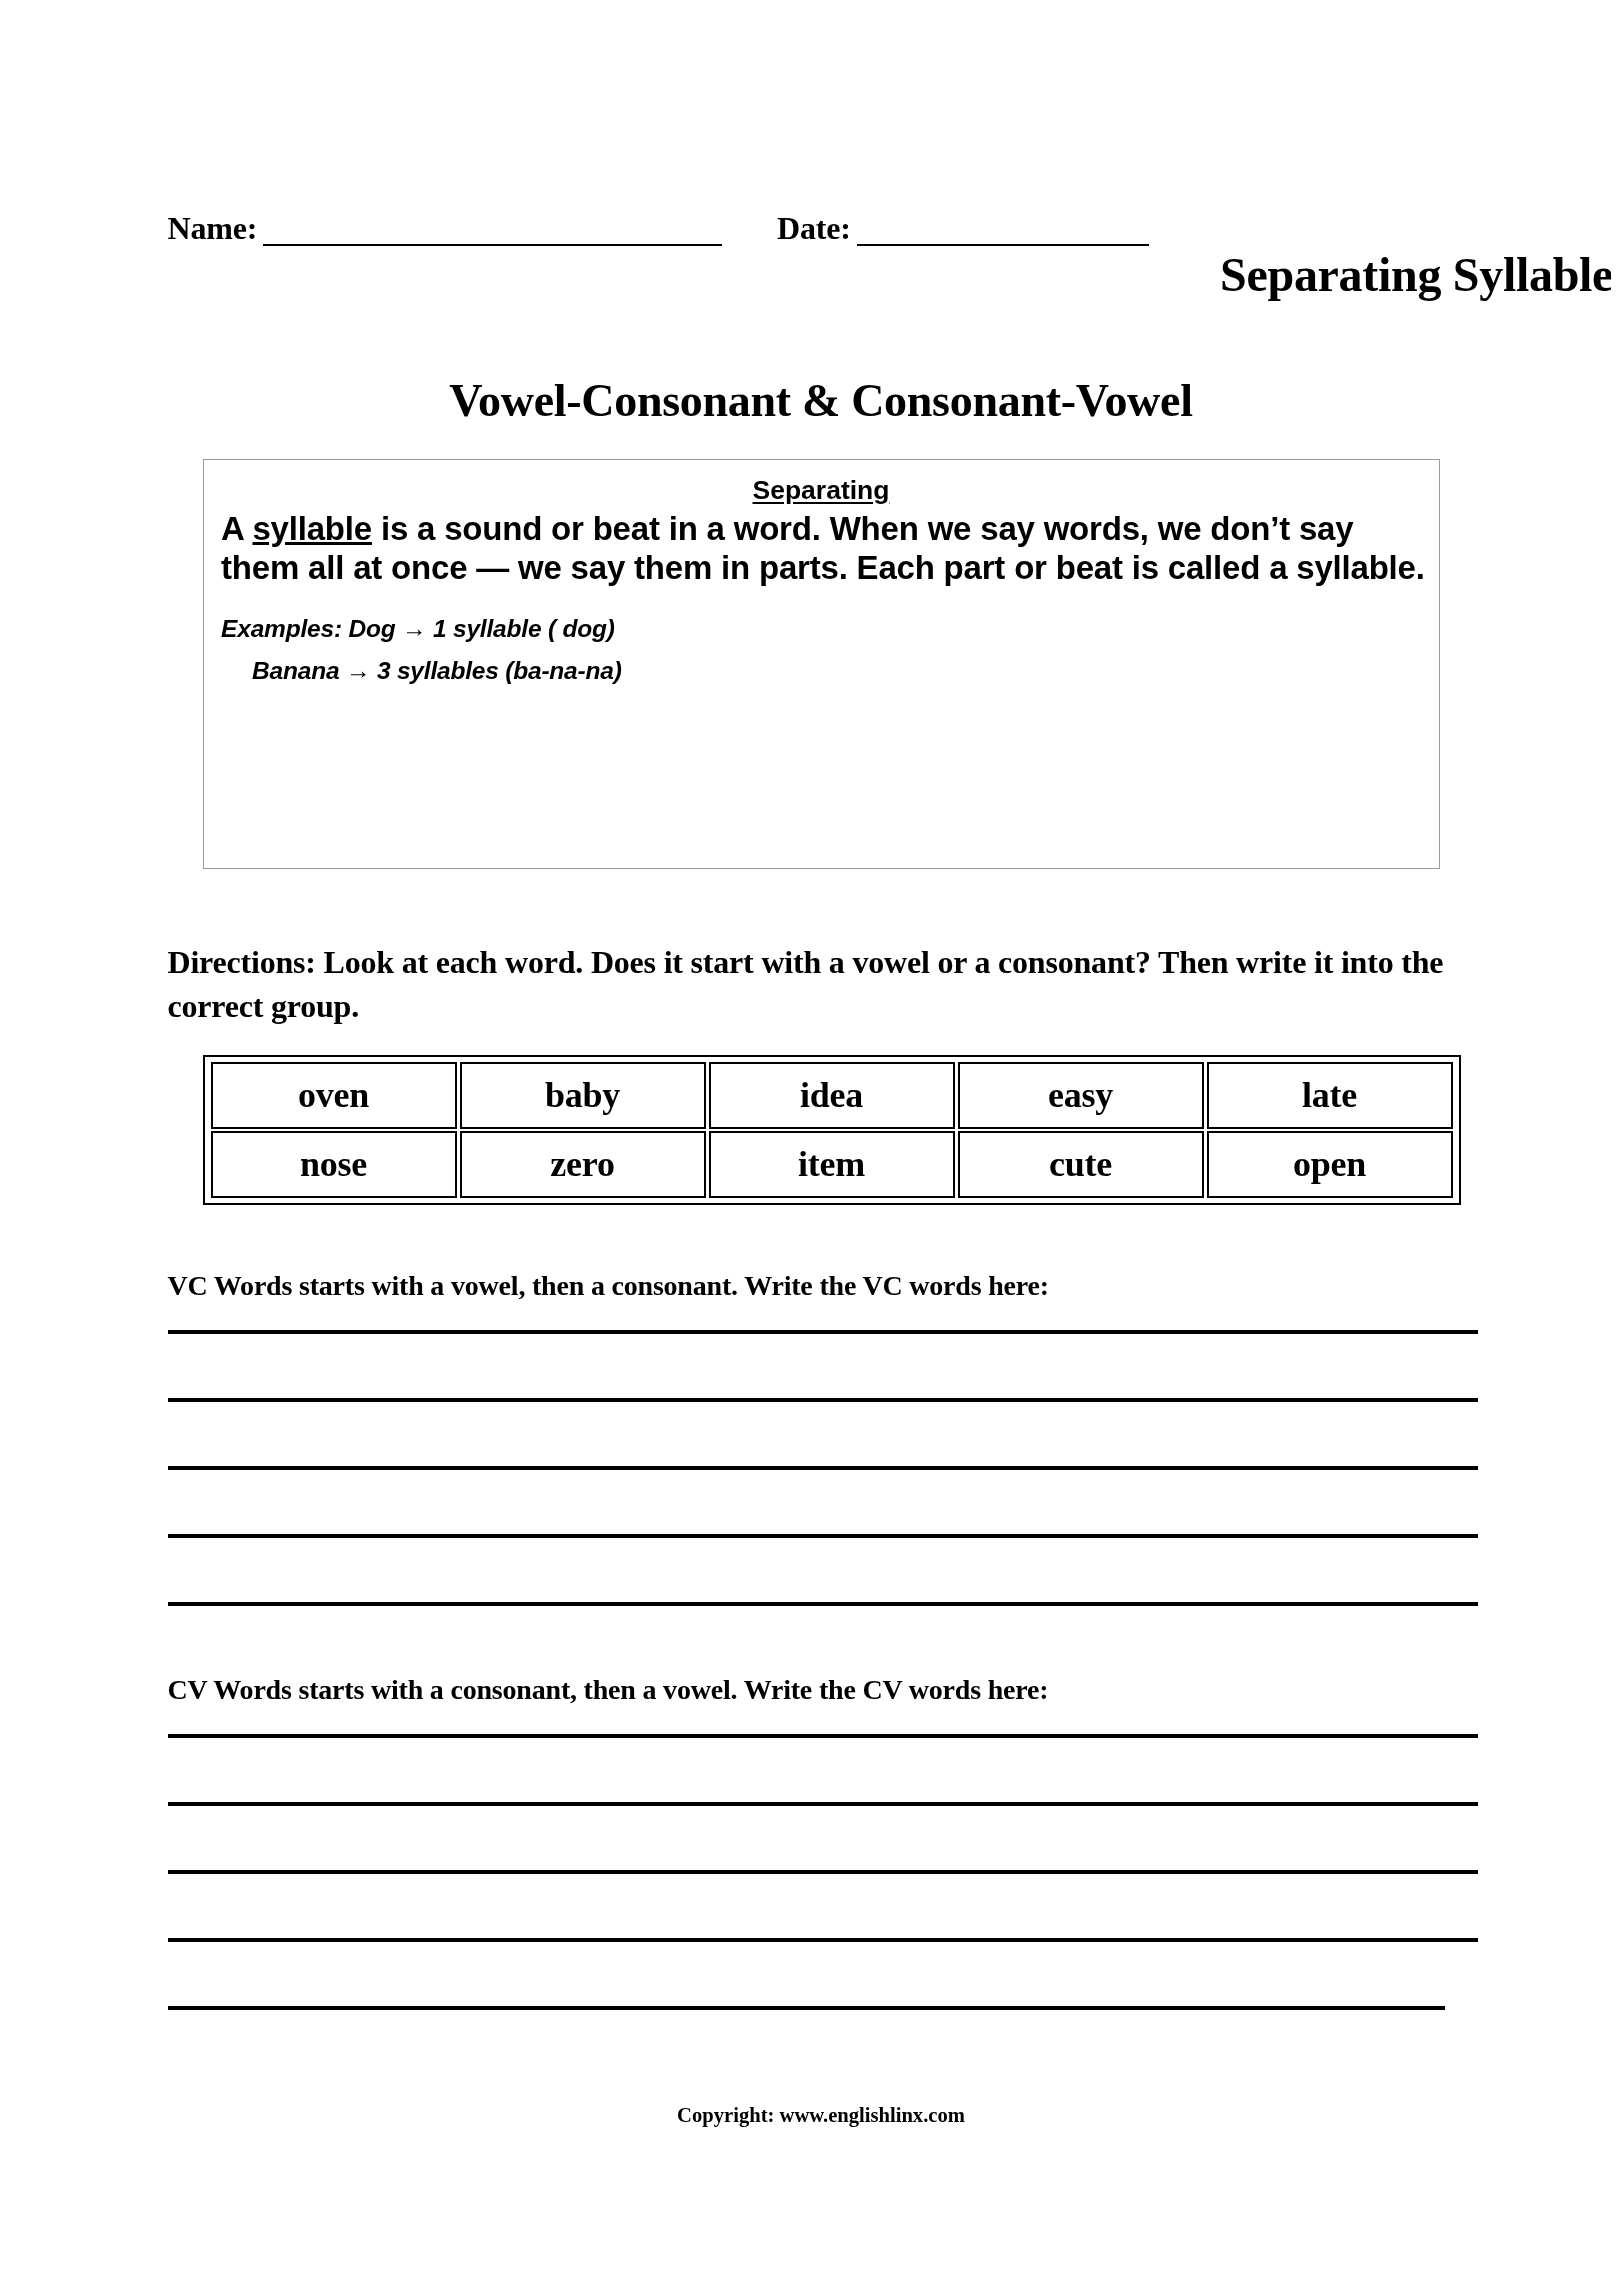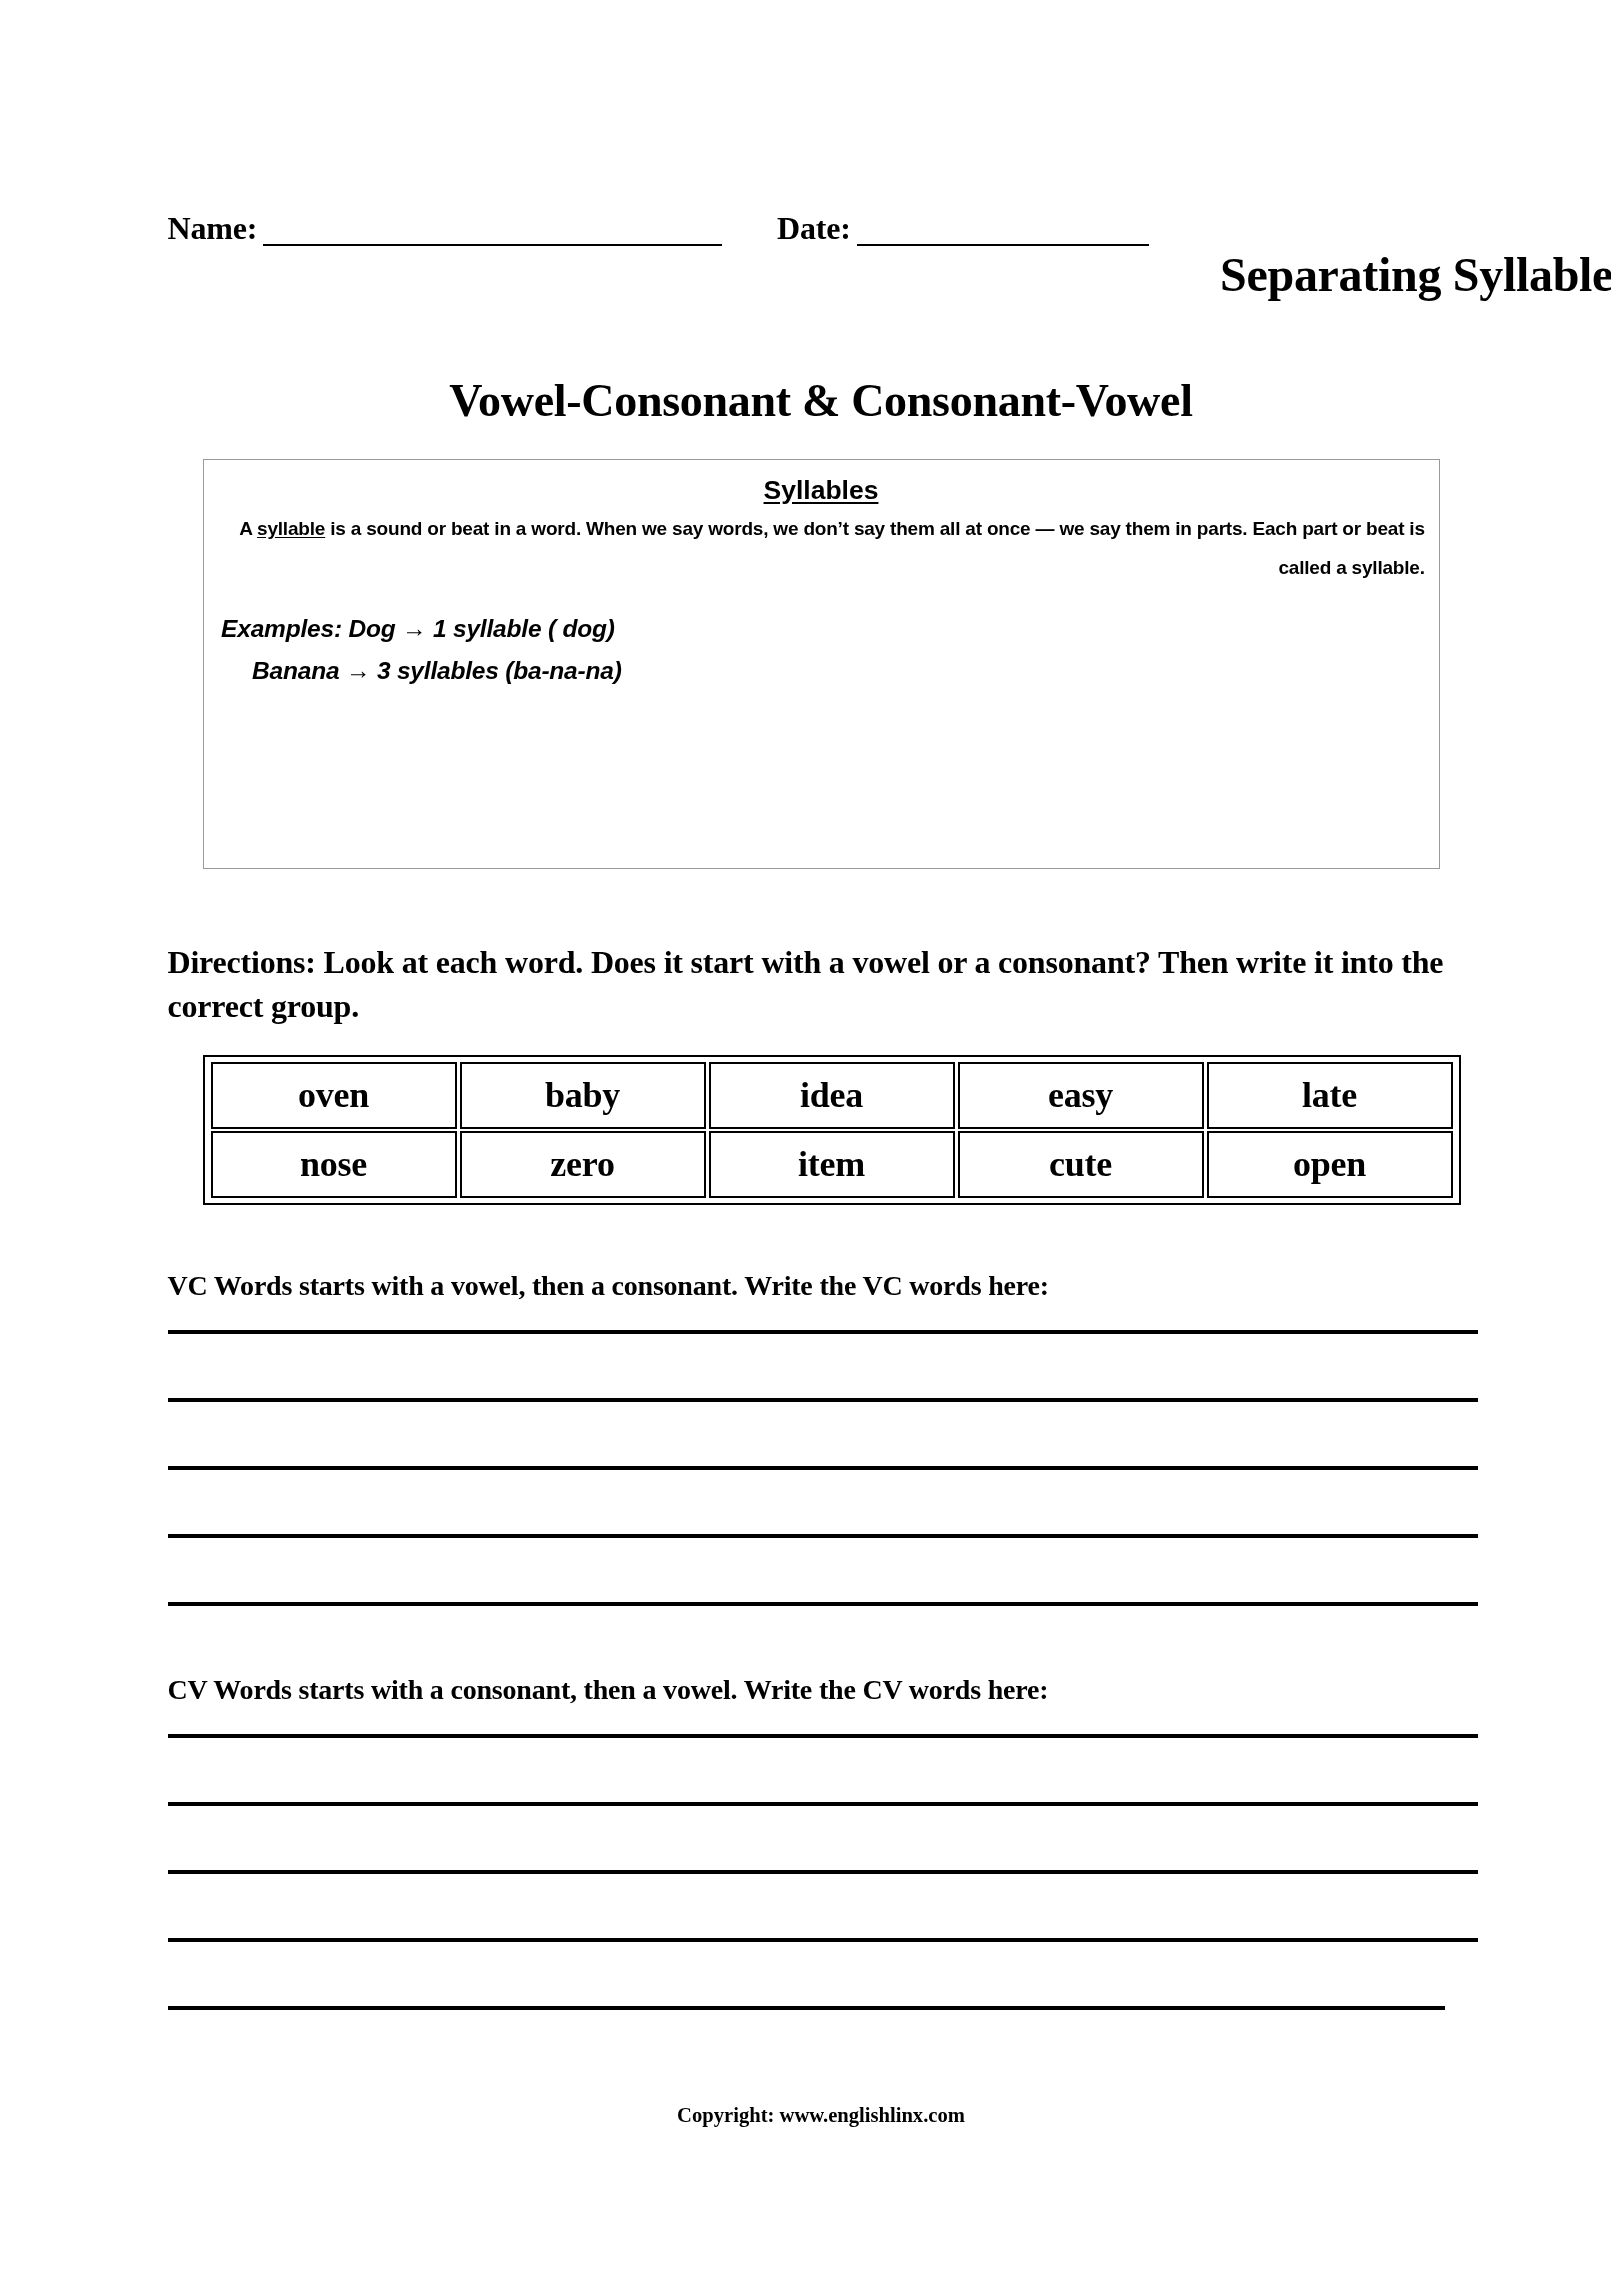--- a/index.html
+++ b/index.html
@@ -91,25 +91,24 @@
     font-weight: bold;
     font-size: 26.5px;
     line-height: 33px;
     text-decoration: underline;
     text-underline-offset: 2.9px;
     margin-bottom: 2px;
   }
   .def-body {
     font-family: "Liberation Sans", "DejaVu Sans", sans-serif;
     font-weight: bold;
-    font-size: 19px;
+    font-size: 33px;
     line-height: 39px;
     letter-spacing: -0.2px;
     margin: 0 0 0 3.9px;
-    text-align: right;
   }
   .def-body u { text-decoration: underline; text-underline-offset: 2px; }
 
   .def-ex {
     font-family: "Liberation Sans", "DejaVu Sans", sans-serif;
     font-weight: bold;
     font-style: italic;
     font-size: 24.5px;
     line-height: 29px;
     letter-spacing: -0.2px;
@@ -216,21 +215,21 @@
     <span class="nd-rule name-rule"></span>
     <span class="nd-gap"></span>
     <span class="nd-label">Date:</span>
     <span class="nd-rule date-rule"></span>
   </div>
 
   <div class="title">Separating Syllables</div>
   <div class="subtitle">Vowel-Consonant &amp; Consonant-Vowel</div>
 
   <div class="defbox">
-    <div class="def-heading">Syllables</div>
+    <div class="def-heading">Separating</div>
     <p class="def-body"><span>A </span><u>syllable</u><span> is a sound or beat in a word. When we say words, we don’t say them all at once — we say them in parts. Each part or beat is called a syllable.</span></p>
     <p class="def-ex ex-line-1">Examples:  Dog → 1 syllable ( dog)</p>
     <p class="def-ex ex-line-3">Banana → 3 syllables (ba-na-na)</p>
   </div>
 
   <div class="directions">Directions: Look at each word. Does it start with a vowel or a consonant? Then write it into the correct group.</div>
 
   <div class="wordtable-wrap">
     <table class="wordtable">
       <tbody>

